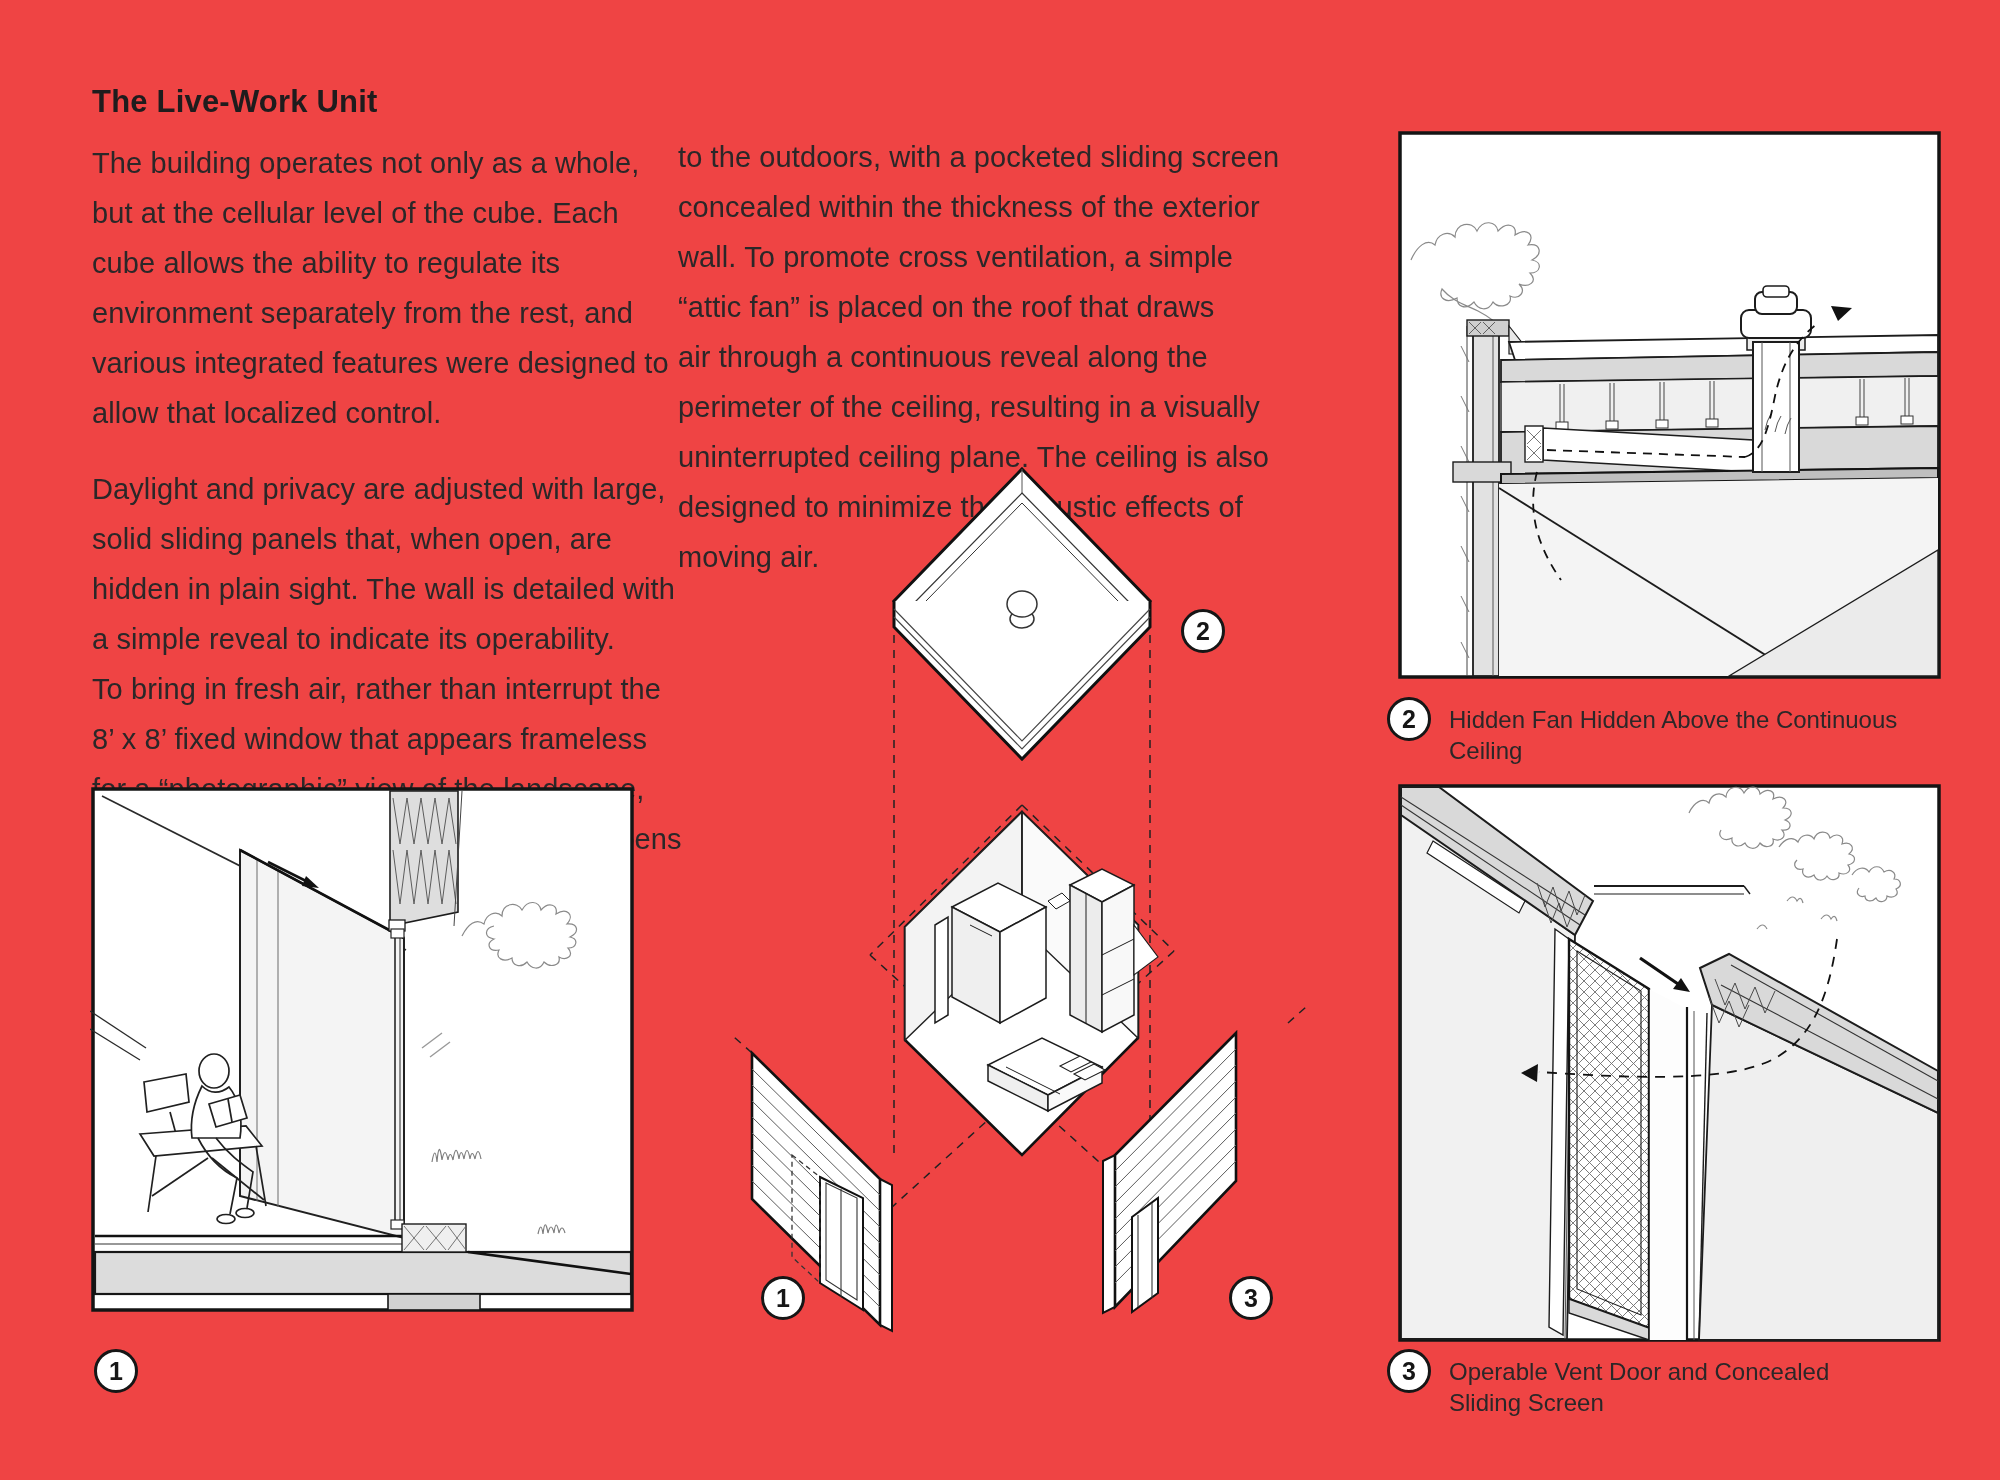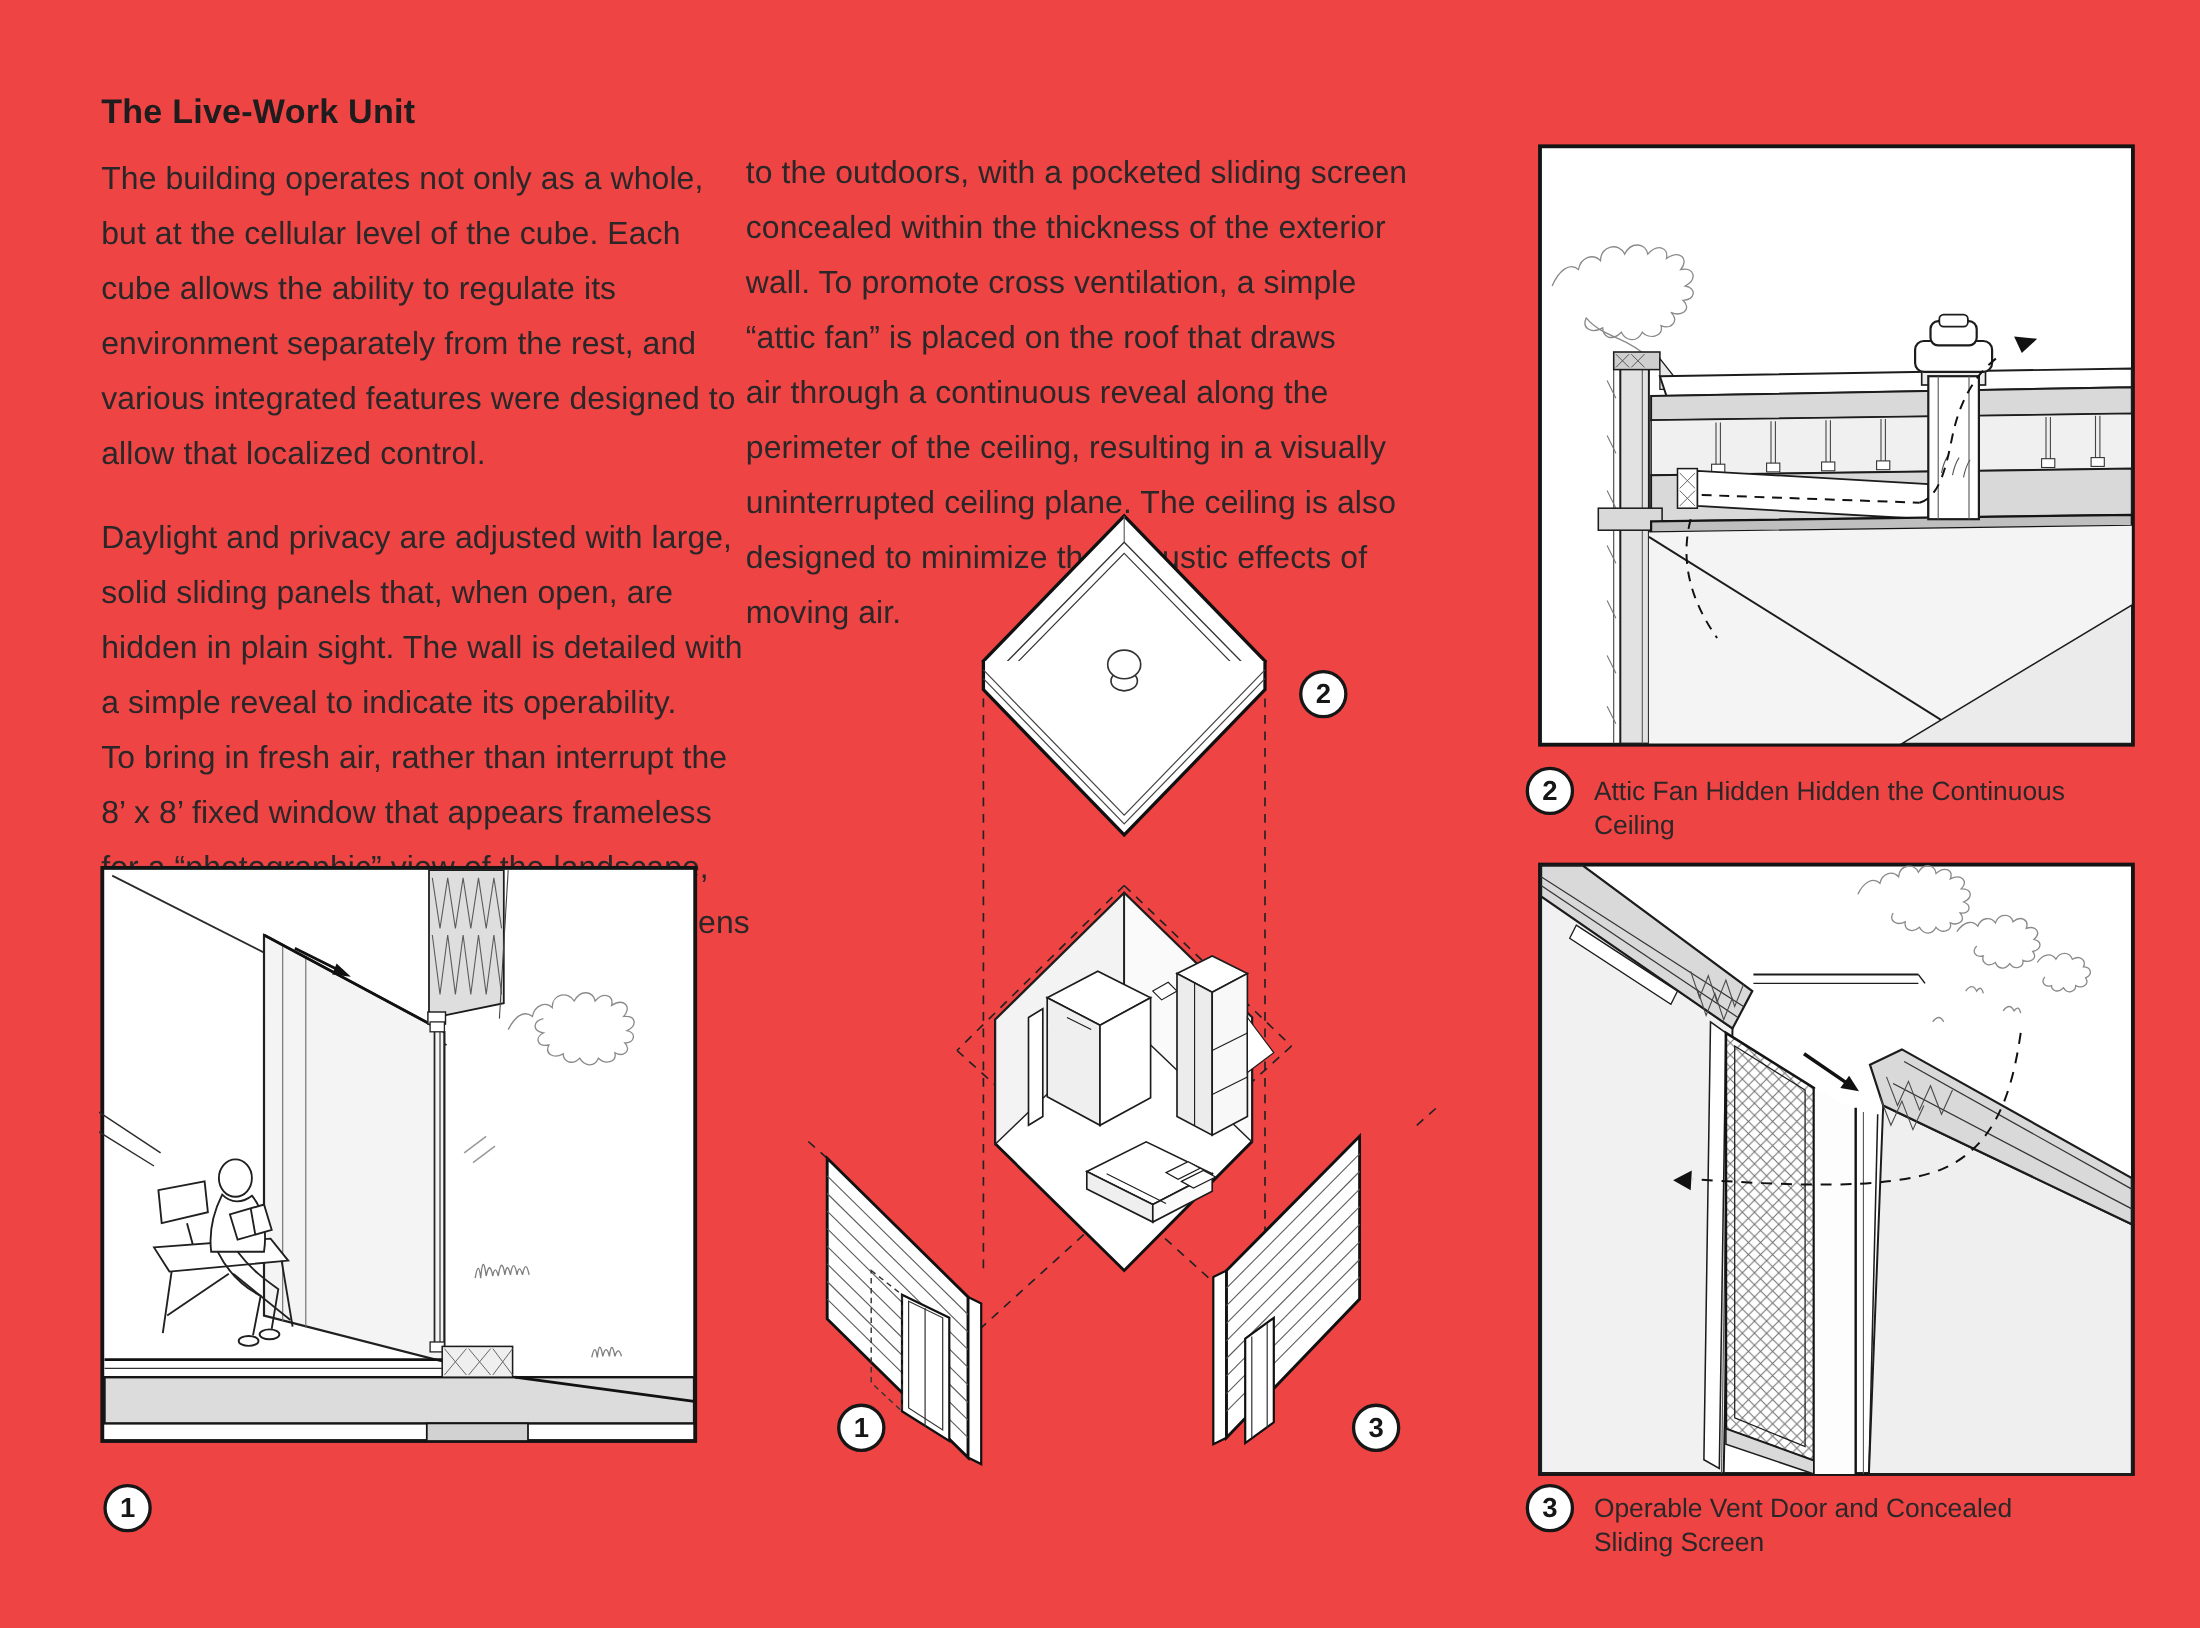--- a/index.html
+++ b/index.html
@@ -402,21 +402,21 @@
   <div class="caption" style="left:94px;top:1349px;width:480px;">
     <div class="fig-num">
       <span>1</span>
     </div>
   </div>
 
   <div class="caption" style="left:1387px;top:697px;width:560px;">
     <div class="fig-num">
       <span>2</span>
     </div>
-    <div class="cap-text">Attic Fan Hidden Hidden the Continuous Ceiling</div>
+    <div class="cap-text">Hidden Fan Hidden Above the Continuous Ceiling</div>
   </div>
 
   <div class="caption" style="left:1387px;top:1349px;width:520px;">
     <div class="fig-num">
       <span>3</span>
     </div>
     <div class="cap-text">Operable Vent Door and Concealed
 Sliding Screen</div>
   </div>
 

